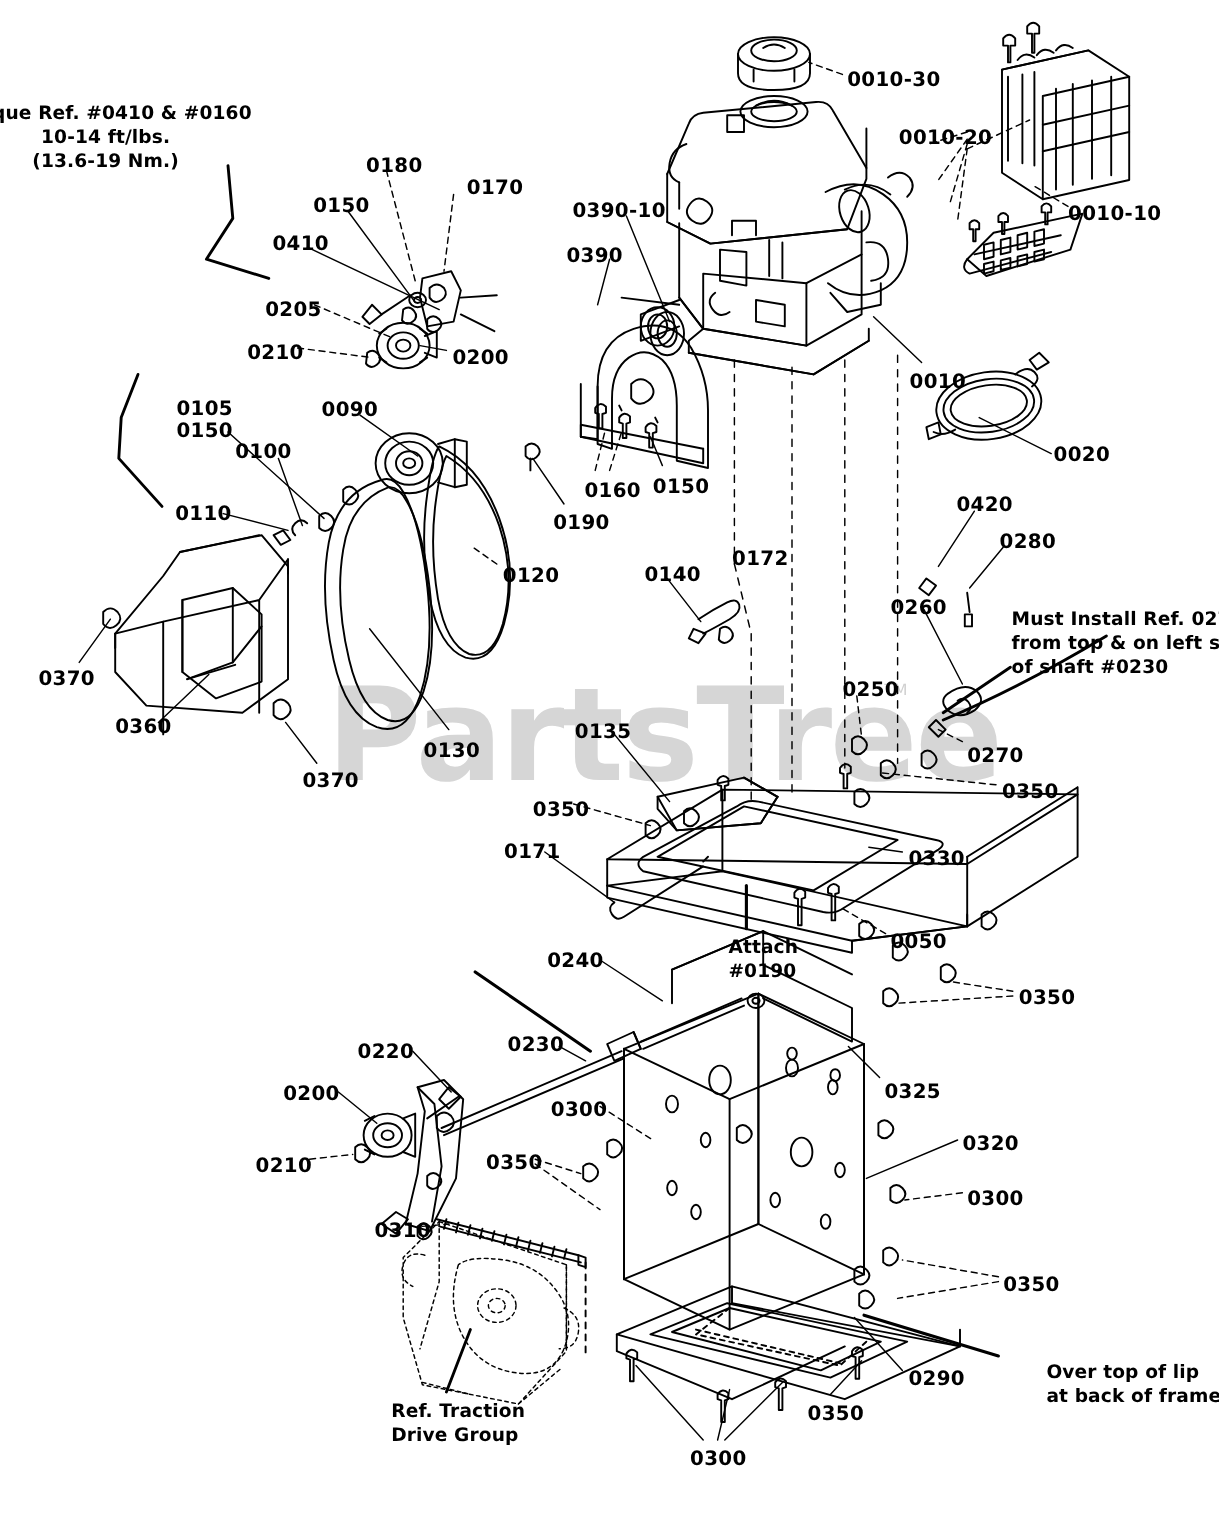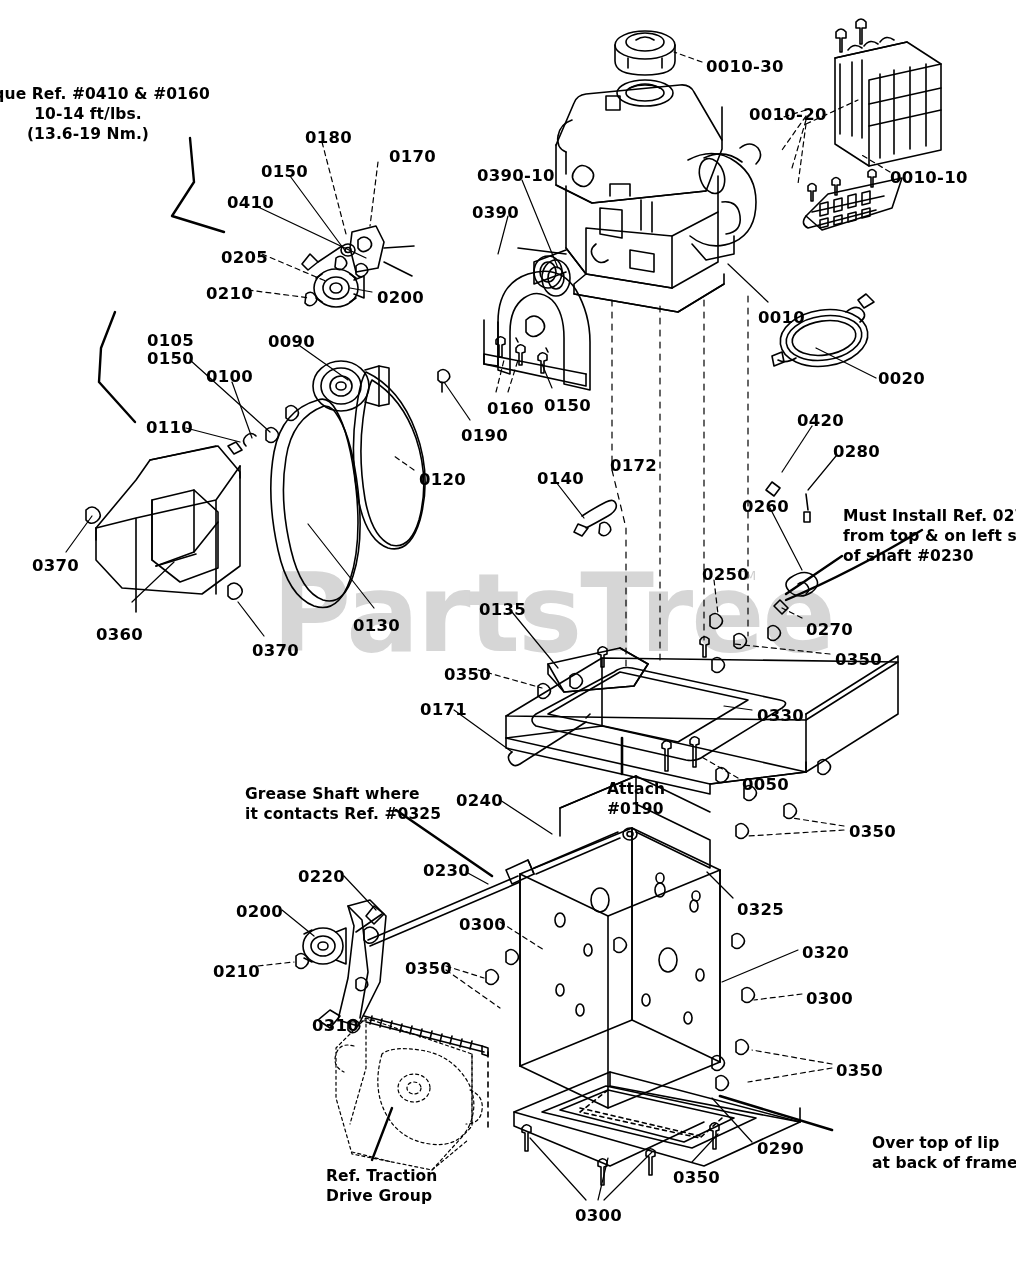--- a/index.html
+++ b/index.html
@@ -565,22 +565,20 @@
   </svg>
 
   <div id="labels">
 
     <div class="note center" style="left:88px; top:84px; transform:translateX(-50%); text-align:center;">Torque Ref. #0410 &amp; #0160
 10-14 ft/lbs.
 (13.6-19 Nm.)</div>
     <div class="note" style="left:843px; top:506px;">Must Install Ref. 0270
 from top &amp; on left side
 of shaft #0230</div>
-    <div class="note" style="left:245px; top:784px;">Grease Shaft where
-it contacts Ref. #0325</div>
     <div class="note" style="left:607px; top:779px;">Attach
 #0190</div>
     <div class="note" style="left:326px; top:1166px;">Ref. Traction
 Drive Group</div>
     <div class="note" style="left:836px; top:1133px;margin-left:36px;">Over top of lip
 at back of frame.</div>
 
     <div class="lbl" style="left:706px; top:57px;">0010-30</div>
     <div class="lbl" style="left:749px; top:105px;">0010-20</div>
     <div class="lbl" style="left:890px; top:168px;">0010-10</div>
@@ -591,34 +589,34 @@
     <div class="lbl" style="left:477px; top:166px;">0390-10</div>
     <div class="lbl" style="left:472px; top:203px;">0390</div>
     <div class="lbl" style="left:221px; top:248px;">0205</div>
     <div class="lbl" style="left:206px; top:284px;">0210</div>
     <div class="lbl" style="left:377px; top:288px;">0200</div>
     <div class="lbl" style="left:758px; top:308px;">0010</div>
     <div class="lbl" style="left:878px; top:369px;">0020</div>
     <div class="lbl" style="left:147px; top:331px;">0105</div>
     <div class="lbl" style="left:147px; top:349px;">0150</div>
     <div class="lbl" style="left:268px; top:332px;">0090</div>
-    <div class="lbl" style="left:206px; top:367px;">0100</div>
+    <div class="lbl" style="left:196px; top:367px;">0100</div>
     <div class="lbl" style="left:146px; top:418px;">0110</div>
     <div class="lbl" style="left:487px; top:399px;">0160</div>
     <div class="lbl" style="left:544px; top:396px;">0150</div>
     <div class="lbl" style="left:461px; top:426px;">0190</div>
     <div class="lbl" style="left:419px; top:470px;">0120</div>
     <div class="lbl" style="left:537px; top:469px;">0140</div>
     <div class="lbl" style="left:610px; top:456px;">0172</div>
     <div class="lbl" style="left:797px; top:411px;">0420</div>
     <div class="lbl" style="left:833px; top:442px;">0280</div>
     <div class="lbl" style="left:742px; top:497px;">0260</div>
     <div class="lbl" style="left:702px; top:565px;">0250</div>
     <div class="lbl" style="left:32px;  top:556px;">0370</div>
-    <div class="lbl" style="left:96px;  top:625px;">0360</div>
+    <div class="lbl" style="left:96px;  top:596px;">0360</div>
     <div class="lbl" style="left:252px; top:641px;">0370</div>
     <div class="lbl" style="left:353px; top:616px;">0130</div>
     <div class="lbl" style="left:479px; top:600px;">0135</div>
     <div class="lbl" style="left:444px; top:665px;">0350</div>
     <div class="lbl" style="left:835px; top:650px;">0350</div>
     <div class="lbl" style="left:806px; top:620px;">0270</div>
     <div class="lbl" style="left:420px; top:700px;">0171</div>
     <div class="lbl" style="left:757px; top:706px;">0330</div>
     <div class="lbl" style="left:742px; top:775px;">0050</div>
     <div class="lbl" style="left:849px; top:822px;">0350</div>

